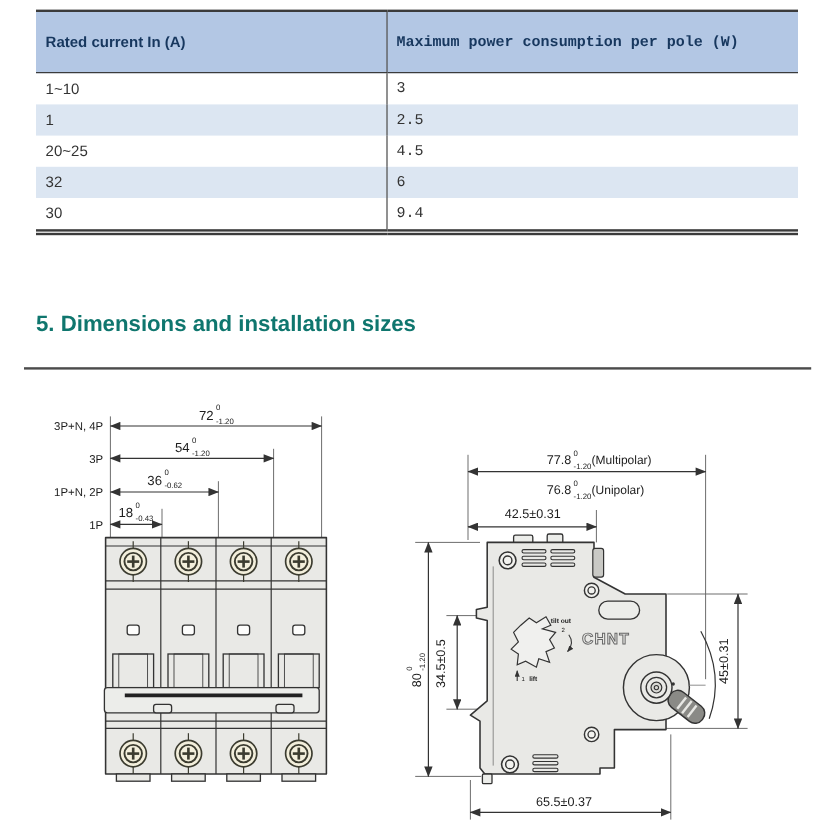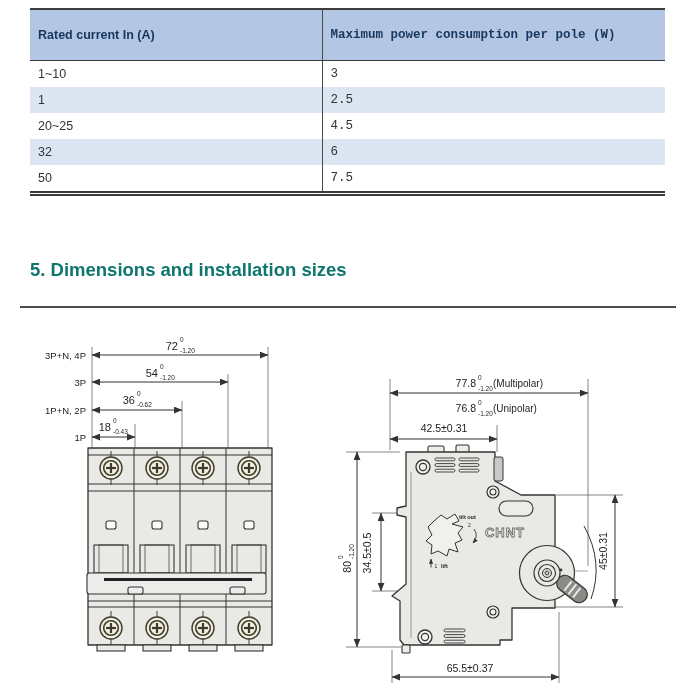--- a/index.html
+++ b/index.html
@@ -62,22 +62,22 @@
       </tr>
     <tr>
         <td>20~25</td>
         <td class="c2">4.5</td>
       </tr>
     <tr>
         <td>32</td>
         <td class="c2">6</td>
       </tr>
     <tr>
-        <td>50</td>
-        <td class="c2">7.5</td>
+        <td>30</td>
+        <td class="c2">9.4</td>
       </tr>
   </tbody>
 </table>
 
 <div class="sec-title">5. Dimensions and installation sizes</div>
 <div class="sec-rule"></div>
 
 <svg class="drawing" width="680" height="371" viewBox="0 320 680 371">
   <defs>
     <marker id="ar" viewBox="0 0 10 8" refX="9.5" refY="4" markerWidth="9" markerHeight="7" orient="auto-start-reverse">

